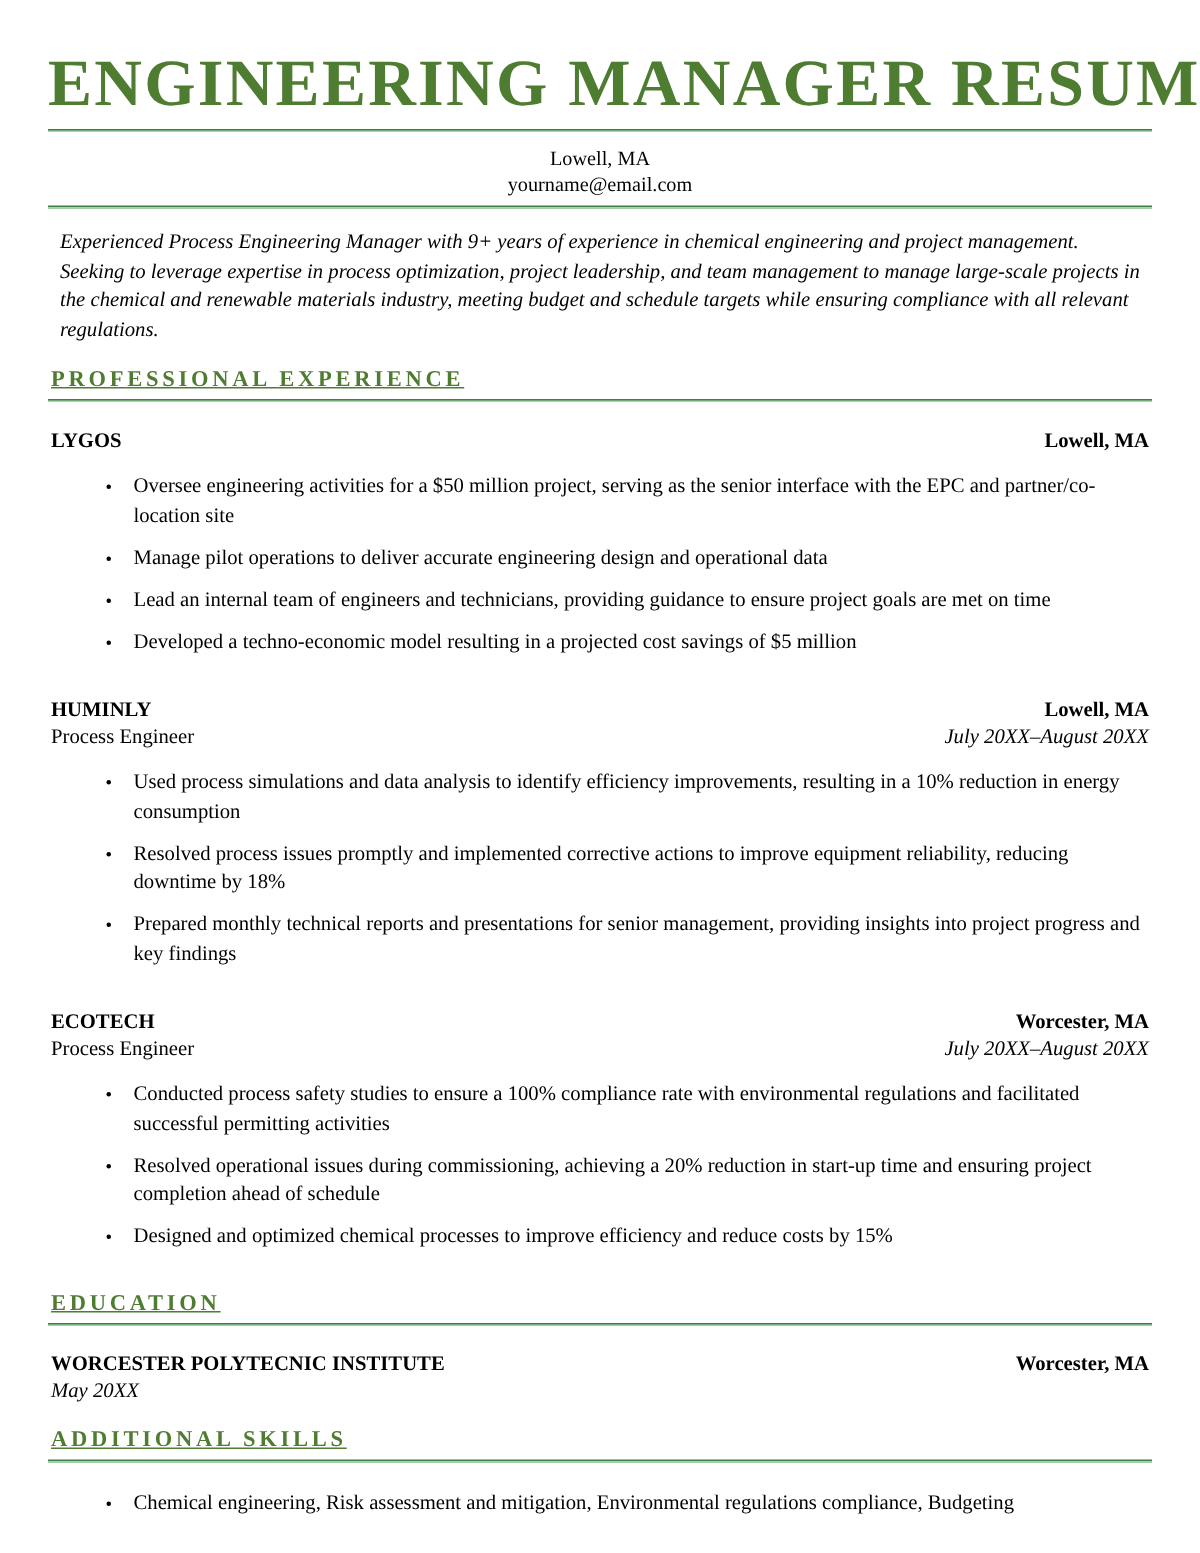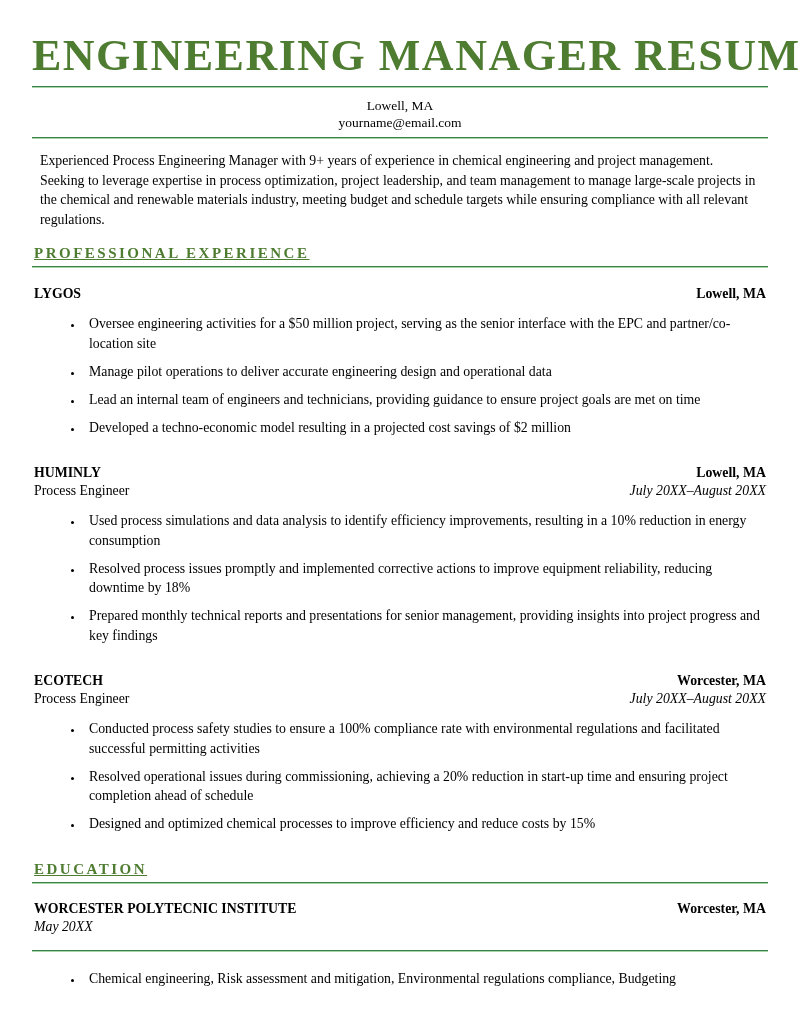--- a/index.html
+++ b/index.html
@@ -30,20 +30,21 @@
     border-bottom: 1px solid #a8d5a8;
   }
   .contact {
     text-align: center;
     font-size: 13.5px;
     line-height: 17px;
     margin: 9px 0 6px 0;
   }
   .summary {
     margin: 12px 8px 0 8px;
+    font-style: italic;
     font-size: 13.8px;
     line-height: 19.5px;
   }
   h2.section-heading {
     margin: 16px 0 0 0;
     padding: 0 0 4px 2px;
     color: #4e7c31;
     font-size: 15px;
     font-weight: bold;
     letter-spacing: 2.5px;
@@ -96,21 +97,21 @@
         <span class="bold">Lowell, MA</span>
       </div>
       <ul class="bullets">
 
           <li>Oversee engineering activities for a $50 million project, serving as the senior interface with the EPC and partner/co-location site</li>
 
           <li>Manage pilot operations to deliver accurate engineering design and operational data</li>
 
           <li>Lead an internal team of engineers and technicians, providing guidance to ensure project goals are met on time</li>
 
-          <li>Developed a techno-economic model resulting in a projected cost savings of $2 million</li>
+          <li>Developed a techno-economic model resulting in a projected cost savings of $5 million</li>
 
       </ul>
     </section>
 
     <section class="job">
       <div class="hdr-row">
         <span class="bold">HUMINLY</span>
         <span class="bold">Lowell, MA</span>
       </div>
       <div class="hdr-row">
@@ -154,20 +155,21 @@
   <section class="edu-block">
     <div class="hdr-row">
       <span class="bold">WORCESTER POLYTECNIC INSTITUTE</span>
       <span class="bold">Worcester, MA</span>
     </div>
     <div class="hdr-row">
       <span class="italic">May 20XX</span>
     </div>
   </section>
 
+  <h2 class="section-heading">ADDITIONAL SKILLS</h2>
   <div class="rule"></div>
 
   <section class="skills-block">
     <ul class="bullets">
 
         <li>Chemical engineering, Risk assessment and mitigation, Environmental regulations compliance, Budgeting</li>
 
     </ul>
   </section>
 

